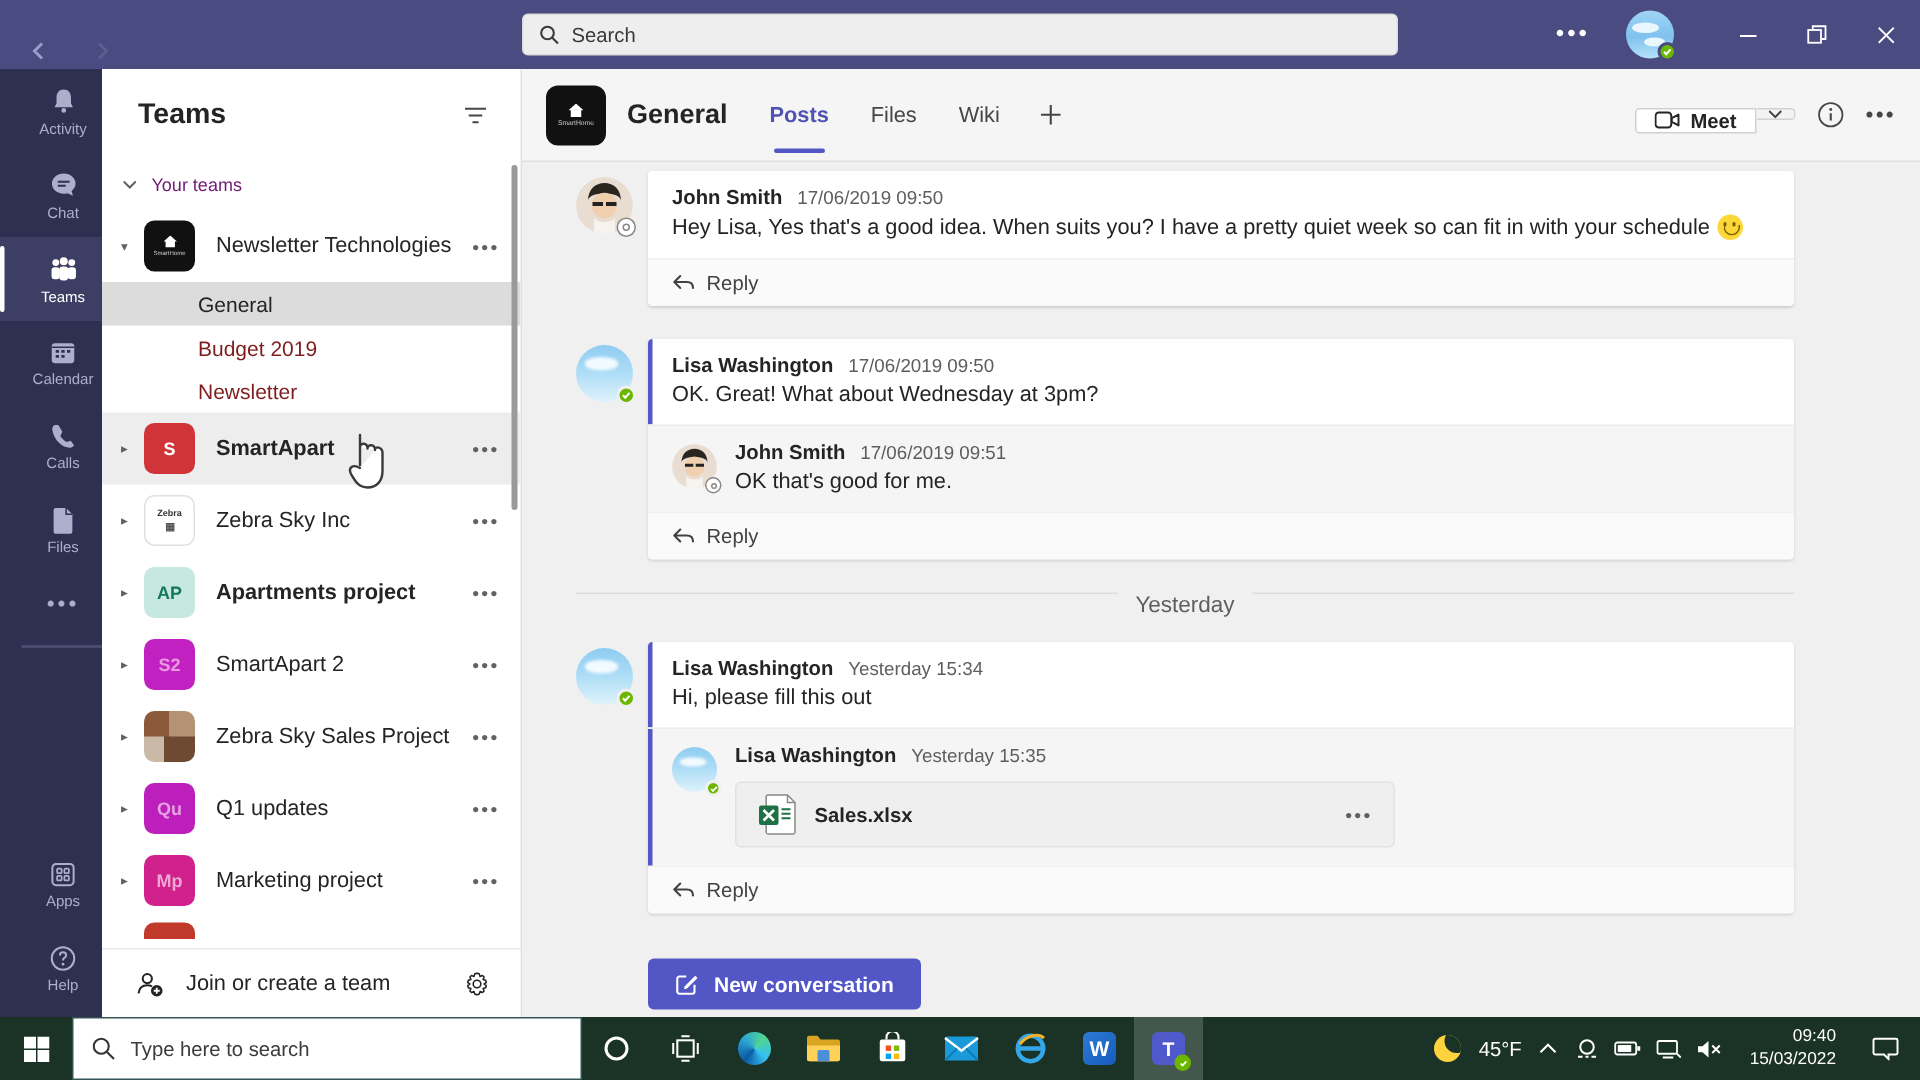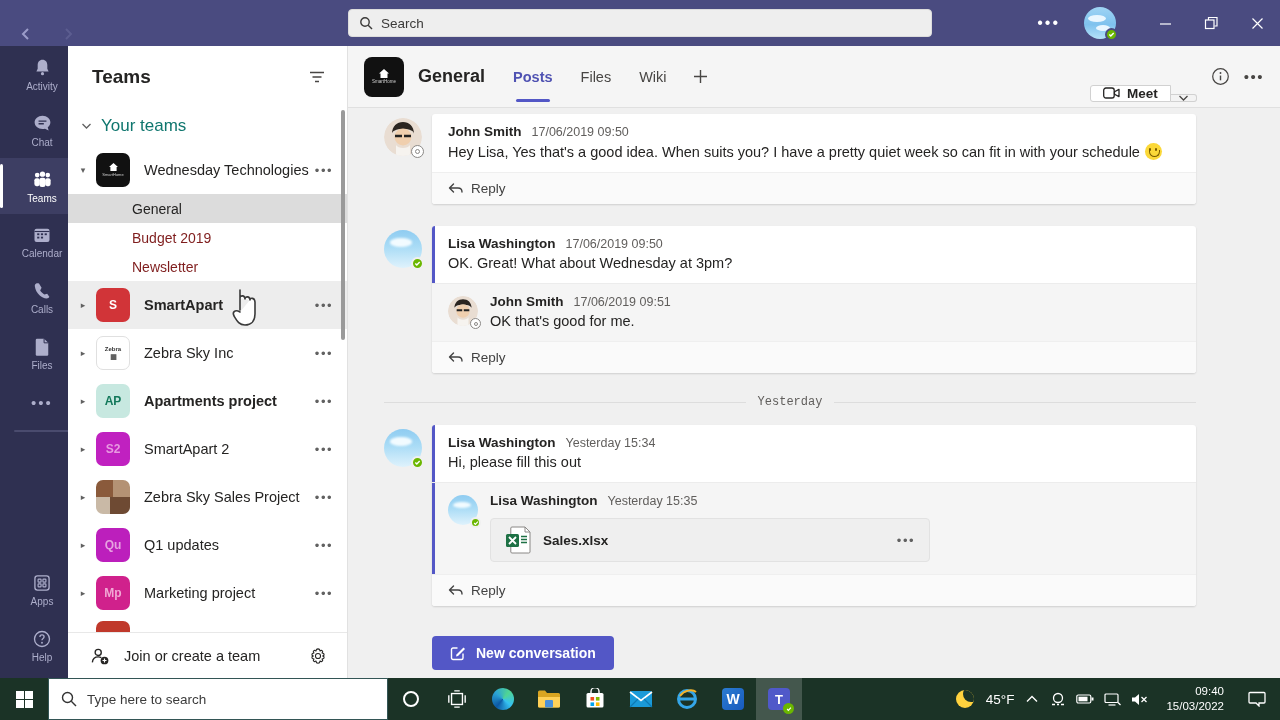--- a/index.html
+++ b/index.html
@@ -30,21 +30,21 @@
   .rail-item.active::before { content:""; position:absolute; left:0; top:6px; bottom:6px; width:3px; background:#ffffff; border-radius:2px; }
   .rail-more { height:40px; display:flex; align-items:center; justify-content:center; color:#adaecb; font-size:15px; letter-spacing:2px; }
   .rail-divider { height:2px; background:#4a4b6e; margin:8px 14px; border-radius:1px; }
   .rail-spacer { flex:1; }
 
   
   .sidebar { position:absolute; top:46px; left:68px; width:280px; height:632px; background:#ffffff; border-right:1px solid #e1e1e1; overflow:hidden; }
   .sb-header { display:flex; align-items:center; justify-content:space-between; padding:20px 22px 14px 24px; }
   .sb-title { font-size:19px; font-weight:700; color:#252423; }
   .sb-scroll-thumb { position:absolute; right:2px; top:64px; width:4px; height:230px; background:#9a9a9a; border-radius:2px; }
-  .your-teams { display:flex; align-items:center; gap:10px; padding:14px 0 10px 14px; color:#0f766e; font-size:17px; }
+  .your-teams { display:flex; align-items:center; gap:10px; padding:14px 0 10px 14px; color:#701a75; font-size:12px; }
   .team-row { height:48px; display:flex; align-items:center; padding:0 14px 0 8px; position:relative; }
   .team-row.hovered { background:#ededed; }
   .team-chevron { width:14px; color:#616161; font-size:9px; text-align:center; flex:none; }
   .team-avatar { width:34px; height:34px; border-radius:7px; margin:0 14px 0 6px; flex:none; display:flex; align-items:center; justify-content:center; font-size:12px; font-weight:700; color:#ffffff; overflow:hidden; }
   .team-name { font-size:14.5px; color:#252423; flex:1; white-space:nowrap; overflow:hidden; }
   .team-name.unread { font-weight:700; }
   .row-ellipsis { color:#616161; font-size:13px; letter-spacing:1.5px; flex:none; }
   .channel-row { height:29px; display:flex; align-items:center; padding-left:64px; font-size:14px; color:#7f1d1d; }
   .channel-row.selected { background:#dcdcdc; color:#252423; }
   .partial-avatar { width:34px; height:11px; border-radius:7px 7px 0 0; background:#c0392b; margin-left:28px; margin-top:4px; }
@@ -67,21 +67,21 @@
   .ch-header { height:62px; background:#f5f5f5; border-bottom:1px solid #e0e0e0; display:flex; align-items:center; padding:0 16px; flex:none; }
   .ch-avatar { width:40px; height:40px; border-radius:8px; background:#111; display:flex; flex-direction:column; align-items:center; justify-content:center; gap:1px; margin-right:14px; }
   .ch-avatar .txt { font-size:4.5px; color:#cfcfcf; }
   .ch-name { font-size:18px; font-weight:700; margin-right:28px; }
   .tabs { display:flex; align-items:center; gap:28px; height:62px; }
   .tab { font-size:14.5px; color:#484644; height:62px; display:flex; align-items:center; position:relative; }
   .tab.active { color:#4f52b2; font-weight:700; }
   .tab.active::after { content:""; position:absolute; left:50%; transform:translateX(-50%); bottom:6px; width:34px; height:3px; border-radius:2px; background:#5357c6; }
   .tab-add { margin-left:26px; color:#484644; }
   .ch-actions { margin-left:auto; display:flex; align-items:center; gap:14px; }
-  .meet-split { display:flex; align-items:flex-end; height:30px;margin-top:20px; }
+  .meet-split { display:flex; align-items:flex-start; height:30px;margin-top:20px; }
   .meet-main { display:flex; align-items:center; gap:7px; background:#ffffff; border:1px solid #d1d1d1; border-radius:3px 0 0 3px; padding:0 12px; font-size:13.5px; font-weight:700; color:#252423; }
   .meet-dd { width:26px; background:#f3f3f3; border:1px solid #d1d1d1; border-left:none; border-radius:0 3px 3px 0; display:flex; align-items:center; justify-content:center; color:#484644; }
   .icon-btn { color:#484644; display:flex; align-items:center; justify-content:center; }
   .hdr-ellipsis { color:#484644; font-size:15px; letter-spacing:1.5px; }
 
   
   .messages { flex:1; padding:6px 84px 0 36px; overflow:hidden; }
   .thread { display:flex; gap:10px; margin-bottom:22px; }
   .t-avatar { width:38px; height:38px; border-radius:50%; flex:none; position:relative; margin-top:4px; }
   .t-avatar .presence, .r-avatar .presence { border-color:#f0f0f0; }
@@ -95,21 +95,21 @@
   .msg-text { font-size:14.5px; color:#252423; margin-top:4px; display:flex; align-items:center; gap:5px; }
   .unread-bar { position:relative; }
   .unread-bar::before { content:""; position:absolute; left:0; top:0; bottom:0; width:3px; background:#5357c6; }
   .replies { background:#f5f5f5; border-top:1px solid #ececec; padding:10px 16px 12px 16px; position:relative; }
   .reply-item { display:flex; gap:12px; }
   .r-avatar { width:30px; height:30px; border-radius:50%; flex:none; position:relative; margin-top:2px; }
   .reply-body { flex:1; }
   .attachment { margin-top:10px; width:440px; height:44px; background:#efefef; border:1px solid #e2e2e2; border-radius:4px; display:flex; align-items:center; padding:0 14px; gap:12px; }
   .attachment .fname { font-size:13.5px; font-weight:700; color:#252423; flex:1; }
   .msg-footer { background:#fafafa; border-top:1px solid #efefef; padding:8px 16px; display:flex; align-items:center; gap:8px; color:#424242; font-size:13.5px; }
-  .date-divider { display:flex; align-items:center; gap:12px; color:#605e5c; font-size:12px; margin:4px 0 16px 0;font-family:Liberation Mono, monospace; }
+  .date-divider { display:flex; gap:12px; color:#605e5c; font-size:15px; margin:4px 0 16px 0; }
   .date-divider::before, .date-divider::after { content:""; flex:1; height:1px; background:#dddddd; }
   .new-conv-row { margin-left:48px; margin-top:30px; }
   .new-conv-btn { display:inline-flex; align-items:center; gap:10px; background:#5357c6; color:#ffffff; border:none; border-radius:4px; padding:9px 18px; font-size:14px; font-weight:700; font-family:inherit; }
   .emoji { width:17px; height:17px; border-radius:50%; background:#fbd838; position:relative; display:inline-block; flex:none; }
   .emoji::before { content:""; position:absolute; left:4px; top:5px; width:2.5px; height:2.5px; border-radius:50%; background:#7a5b00; box-shadow:6px 0 0 #7a5b00; }
   .emoji::after { content:""; position:absolute; left:4px; top:7px; width:9px; height:6px; border-radius:0 0 9px 9px; border:1.4px solid #7a5b00; border-top:none; }
 
   
   .taskbar { position:absolute; left:0; top:678px; width:1280px; height:42px; background:#1b3326; display:flex; align-items:stretch; }
   .tk-start { width:48px; display:flex; align-items:center; justify-content:center; }
@@ -290,21 +290,21 @@
   </div>
 
   <div class="team-row">
     <span class="team-chevron">▾</span>
     <span class="team-avatar logo-smarthome">
       <svg width="9" height="8" viewBox="0 0 10 9">
           <path d="M5 0 L10 4.5 H8.5 V9 H1.5 V4.5 H0 Z" fill="#ffffff"></path>
         </svg>
       <span class="txt">SmartHome</span>
     </span>
-    <span class="team-name">Wednesday Technologies</span>
+    <span class="team-name">Newsletter Technologies</span>
     <span class="row-ellipsis">•••</span>
   </div>
   <div class="channel-row selected">
     <span>General</span>
   </div>
   <div class="channel-row">
     <span>Budget 2019</span>
   </div>
   <div class="channel-row">
     <span>Newsletter</span>

